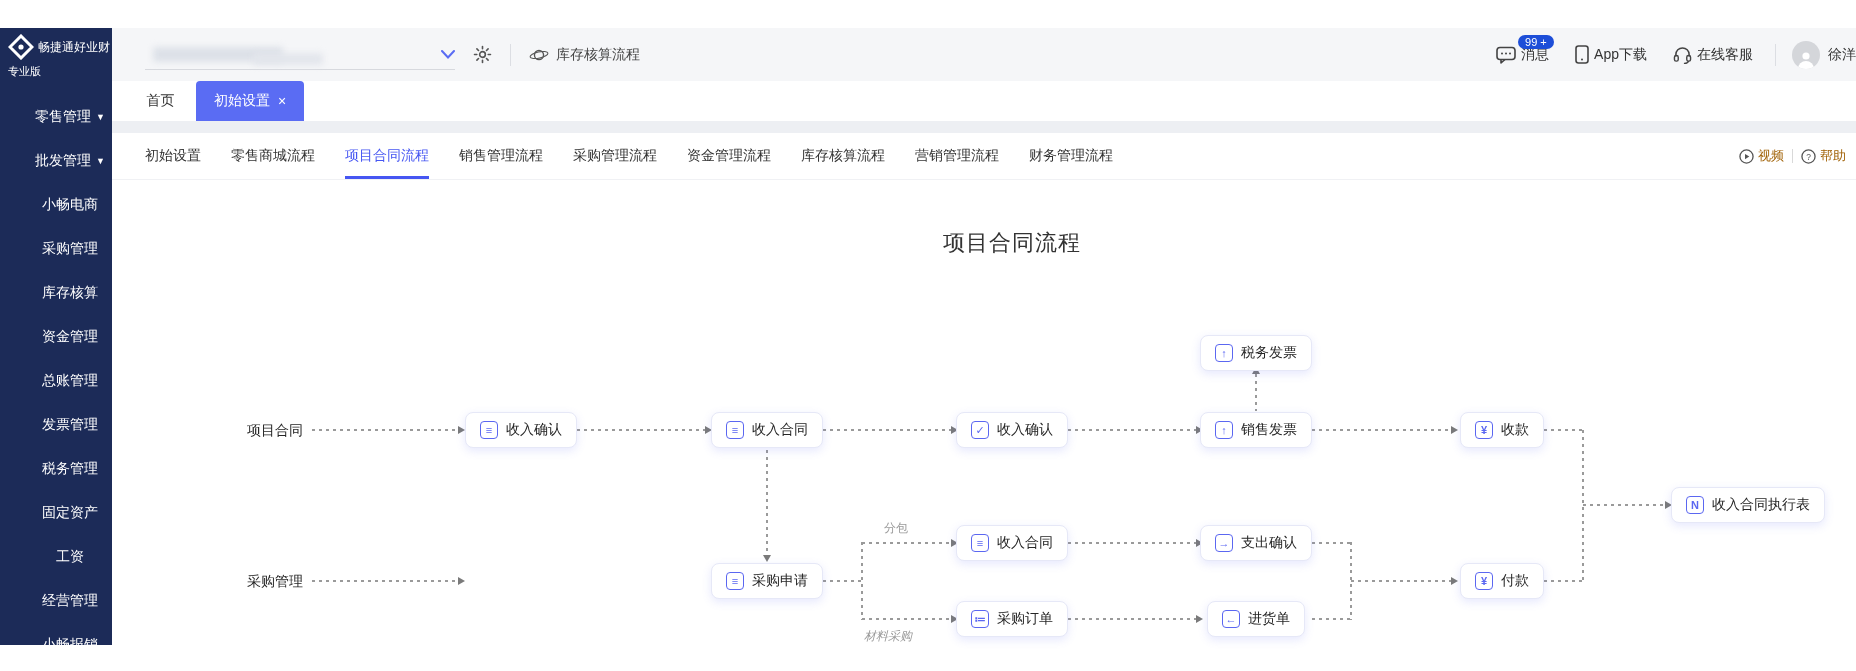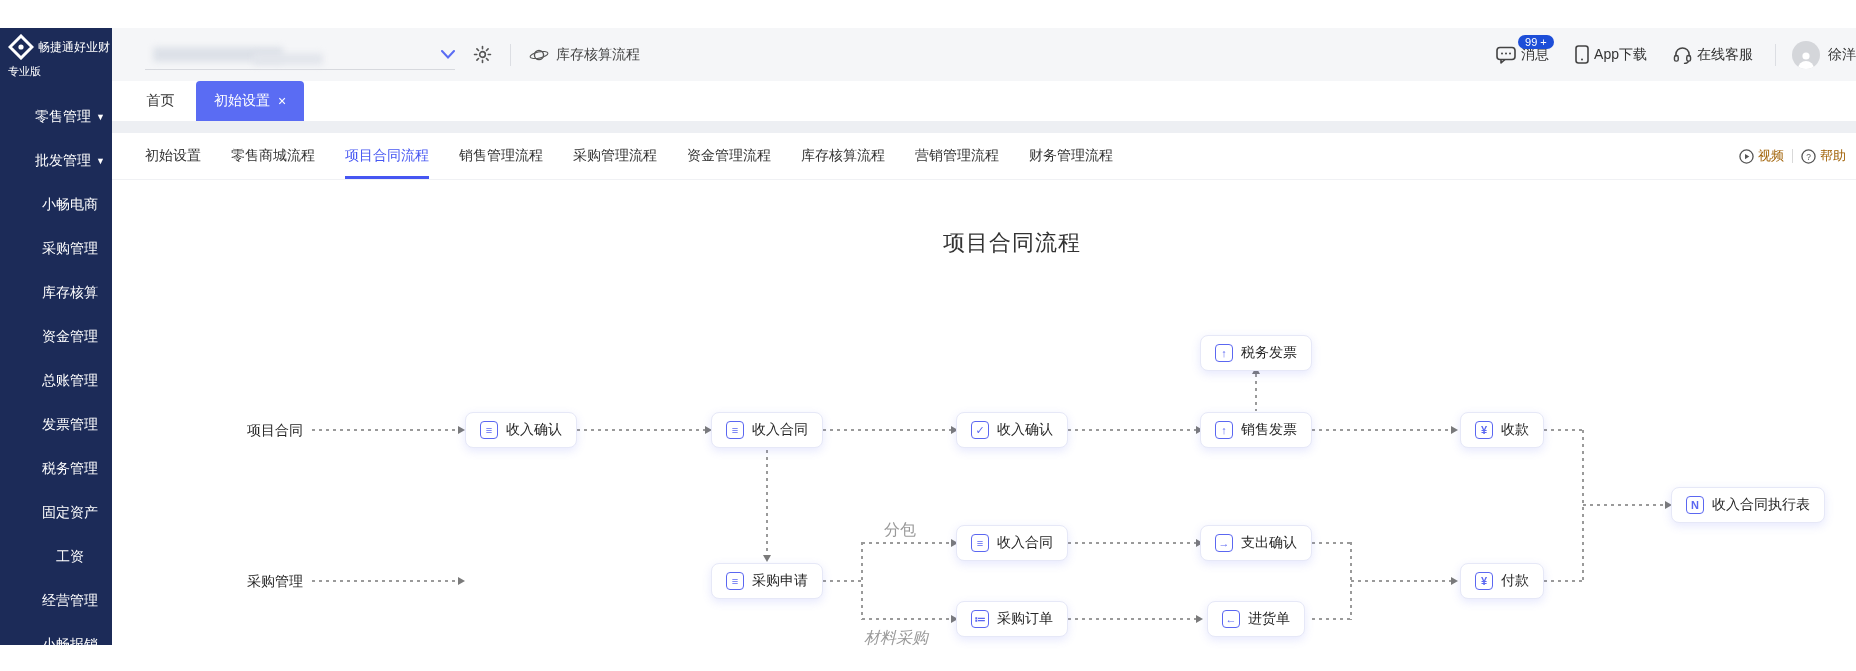--- a/index.html
+++ b/index.html
@@ -63,21 +63,21 @@
   .ft-right { margin-left:auto; display:flex; align-items:center; gap:8px; padding-right:10px;
     font-size:13px; color:#a16207; }
   .ft-right .vd { width:1px; height:14px; background:#d9d9d9; }
   .ft-link { display:flex; align-items:center; gap:4px; cursor:pointer; }
 
   
   .flowarea { position:relative; width:1744px; height:491px; }
   .fc-title { position:absolute; left:560px; top:48px; width:680px; text-align:center;
     font-size:22px; color:#333; font-weight:500; letter-spacing:1px; }
   .rowlabel { position:absolute; width:86px; text-align:center; font-size:14px; color:#262626; }
-  .branchlabel { position:absolute; font-size:16px; color:#9a9a9a; }
+  .branchlabel { position:absolute; font-size:12px; color:#9a9a9a; }
   .node { position:absolute; transform:translate(-50%,-50%); display:inline-flex; align-items:center;
     gap:8px; background:#fff; border:1px solid #e6e8f7; border-radius:8px; padding:8px 14px;
     box-shadow:0 3px 10px rgba(100,110,240,.16); font-size:14px; color:#262626; white-space:nowrap; cursor:pointer; }
   .nicon { width:18px; height:18px; border:1.6px solid #5b67f1; border-radius:4px; color:#5b67f1;
     font-size:11px; font-weight:bold; display:flex; align-items:center; justify-content:center; flex:0 0 auto; }
   .hl { position:absolute; height:2px;
     background:repeating-linear-gradient(90deg,#9a9a9a 0 3px,transparent 3px 7px); }
   .vl { position:absolute; width:2px;
     background:repeating-linear-gradient(180deg,#9a9a9a 0 3px,transparent 3px 7px); }
   .ar { position:absolute; width:0; height:0; }

